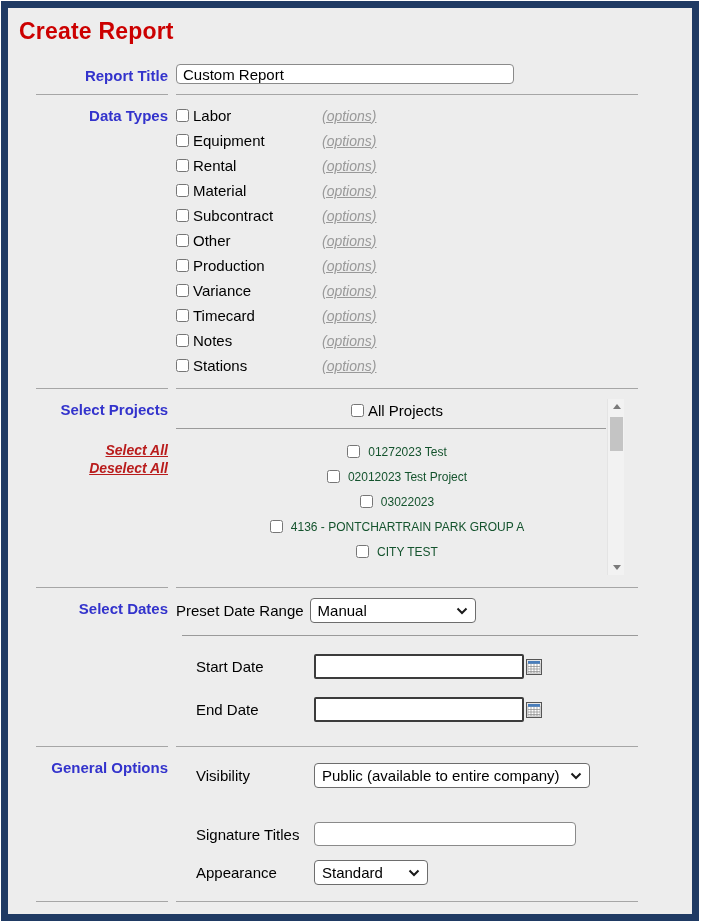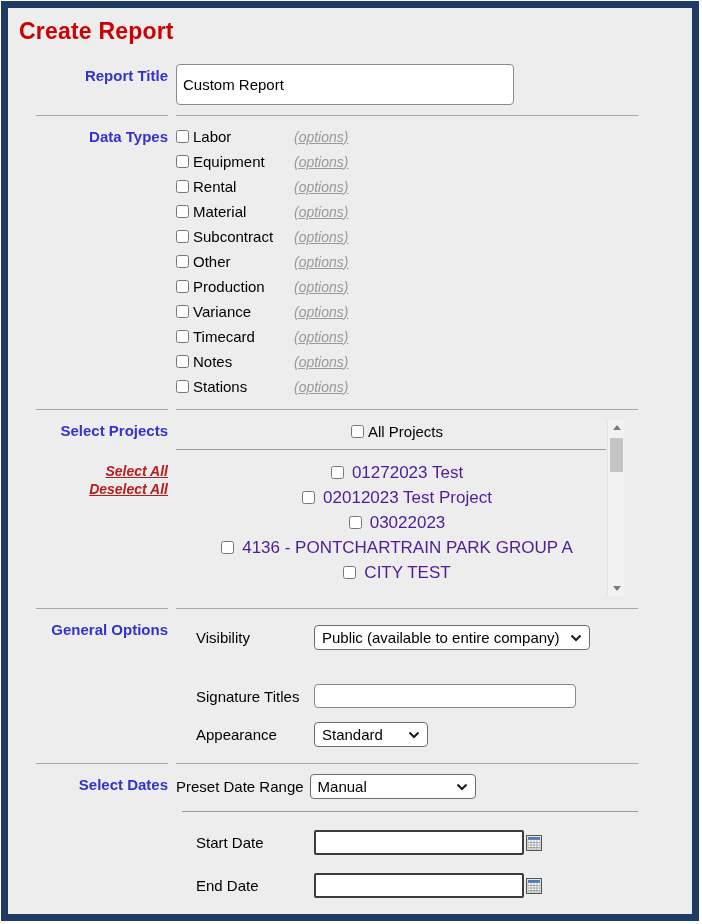--- a/index.html
+++ b/index.html
@@ -24,43 +24,43 @@
   .section { display:grid; grid-template-columns:132px 462px; column-gap:8px; }
   .section .lbl-cell, .section .content-cell { border-top:1px solid #a6a6a6; }
   .section.first .lbl-cell, .section.first .content-cell { border-top:none; }
 
   .lbl-cell { text-align:right; padding-top:12px; }
   .sec-label { color:#3333cc; font-weight:bold; font-size:15px; }
   .content-cell { padding-top:8px; padding-bottom:10px; }
 
   
   .rt-input {
-    width:338px; height:41px; border:1px solid #8a8a8a; border-radius:4px;
+    width:338px; height:20px; border:1px solid #8a8a8a; border-radius:4px;
     font-size:15px; font-family:inherit; padding:0 6px; background:#fff; color:#000;
     margin-top:1px;
   }
 
   
-  .dt-row { display:flex; align-items:center; height:25px; }
+  .dt-row { display:flex; align-items:center; height:25px;gap:28px; }
   .cb-wrap { display:flex; align-items:center; width:118px; cursor:default; }
   .cb-wrap input { width:13px; height:13px; margin:0 4px 0 0; }
   .cb-text { font-size:15px; color:#000; }
   .options-link {
     color:#999; font-style:italic; font-size:14px; text-decoration:underline; cursor:pointer;text-align:right;
   }
 
   
   .sp-links { margin-top:22px; line-height:18px; }
   .sp-link { color:#b91c1c; font-style:italic; font-weight:bold; font-size:14px;
              text-decoration:underline; cursor:pointer; display:block; }
   .projects-box { position:relative; padding-right:22px; min-height:178px; }
   .proj-sep { border:none; border-top:1px solid #9a9a9a; margin:7px 10px 10px 0; }
   .proj-row { display:flex; align-items:center; height:25px;justify-content:center; }
   .proj-row input { width:13px; height:13px; margin:0 8px 0 2px; }
-  .proj-text { font-size:17px; color:#4c1d95; }
+  .proj-text { font-size:12px; color:#14532d; }
   .all-proj-row { height:22px; margin-top:2px; }
   .all-proj-row input { margin-right:4px; }
 
   .scrollbar {
     position:absolute; right:14px; top:0; bottom:2px; width:17px;
     background:#f2f2f2; border-left:1px solid #e4e4e4;
   }
   .sb-btn { position:absolute; left:0; width:17px; height:15px; display:flex;
             align-items:center; justify-content:center; }
   .sb-up { top:0; } .sb-down { bottom:0; }
@@ -276,56 +276,20 @@
           <div class="scrollbar">
             <div class="sb-btn sb-up">
                   <div class="tri-up"></div>
                 </div>
             <div class="sb-thumb"></div>
             <div class="sb-btn sb-down">
                   <div class="tri-down"></div>
                 </div>
           </div>
         </div>
-      </div>
-    </div>
-
-    <div class="section">
-      <div class="lbl-cell">
-        <span class="sec-label">General Options</span>
-      </div>
-      <div class="content-cell">
-        <div class="go-row">
-          <span class="go-label">Visibility</span>
-          <div class="sel">
-            <span>Public (available to entire company)</span>
-            <span class="chev">
-              <svg width="12" height="8" viewBox="0 0 12 8">
-                    <path d="M1.5 1.5 L6 6 L10.5 1.5" stroke="#1a1a1a" stroke-width="2" fill="none"></path>
-                  </svg>
-            </span>
-          </div>
-        </div>
-        <div class="go-gap"></div>
-        <div class="go-row">
-          <span class="go-label">Signature Titles</span>
-          <input class="sig-input" type="text" value="" style="">
-        </div>
-        <div class="go-row" style="margin-top:14px">
-          <span class="go-label">Appearance</span>
-          <div class="sel" style="width:114px">
-            <span>Standard</span>
-            <span class="chev">
-              <svg width="12" height="8" viewBox="0 0 12 8">
-                    <path d="M1.5 1.5 L6 6 L10.5 1.5" stroke="#1a1a1a" stroke-width="2" fill="none"></path>
-                  </svg>
-            </span>
-          </div>
-        </div>
-        <div style="height:6px"></div>
       </div>
     </div>
 
     <div class="section">
       <div class="lbl-cell">
         <span class="sec-label">Select Dates</span>
       </div>
       <div class="content-cell">
         <div class="preset-row">
           <span class="preset-label">Preset Date Range</span>
@@ -361,20 +325,56 @@
               <rect x="2" y="2" width="12" height="2.8" fill="#4a7ebb"></rect>
               <path d="M2 7.5 H14 M2 10 H14 M2 12.5 H14 M5 5 V14 M8 5 V14 M11 5 V14" stroke="#8a8a8a" stroke-width="0.7"></path>
             </svg>
           </span>
         </div>
         <div class="dates-pad"></div>
       </div>
     </div>
 
     <div class="section">
+      <div class="lbl-cell">
+        <span class="sec-label">General Options</span>
+      </div>
+      <div class="content-cell">
+        <div class="go-row">
+          <span class="go-label">Visibility</span>
+          <div class="sel">
+            <span>Public (available to entire company)</span>
+            <span class="chev">
+              <svg width="12" height="8" viewBox="0 0 12 8">
+                    <path d="M1.5 1.5 L6 6 L10.5 1.5" stroke="#1a1a1a" stroke-width="2" fill="none"></path>
+                  </svg>
+            </span>
+          </div>
+        </div>
+        <div class="go-gap"></div>
+        <div class="go-row">
+          <span class="go-label">Signature Titles</span>
+          <input class="sig-input" type="text" value="" style="">
+        </div>
+        <div class="go-row" style="margin-top:14px">
+          <span class="go-label">Appearance</span>
+          <div class="sel" style="width:114px">
+            <span>Standard</span>
+            <span class="chev">
+              <svg width="12" height="8" viewBox="0 0 12 8">
+                    <path d="M1.5 1.5 L6 6 L10.5 1.5" stroke="#1a1a1a" stroke-width="2" fill="none"></path>
+                  </svg>
+            </span>
+          </div>
+        </div>
+        <div style="height:6px"></div>
+      </div>
+    </div>
+
+    <div class="section">
       <div class="lbl-cell"></div>
       <div class="content-cell" style="padding-top:0;padding-bottom:0">
         <div class="btn-row">
           
           
         </div>
       </div>
     </div>
 
   </div>

